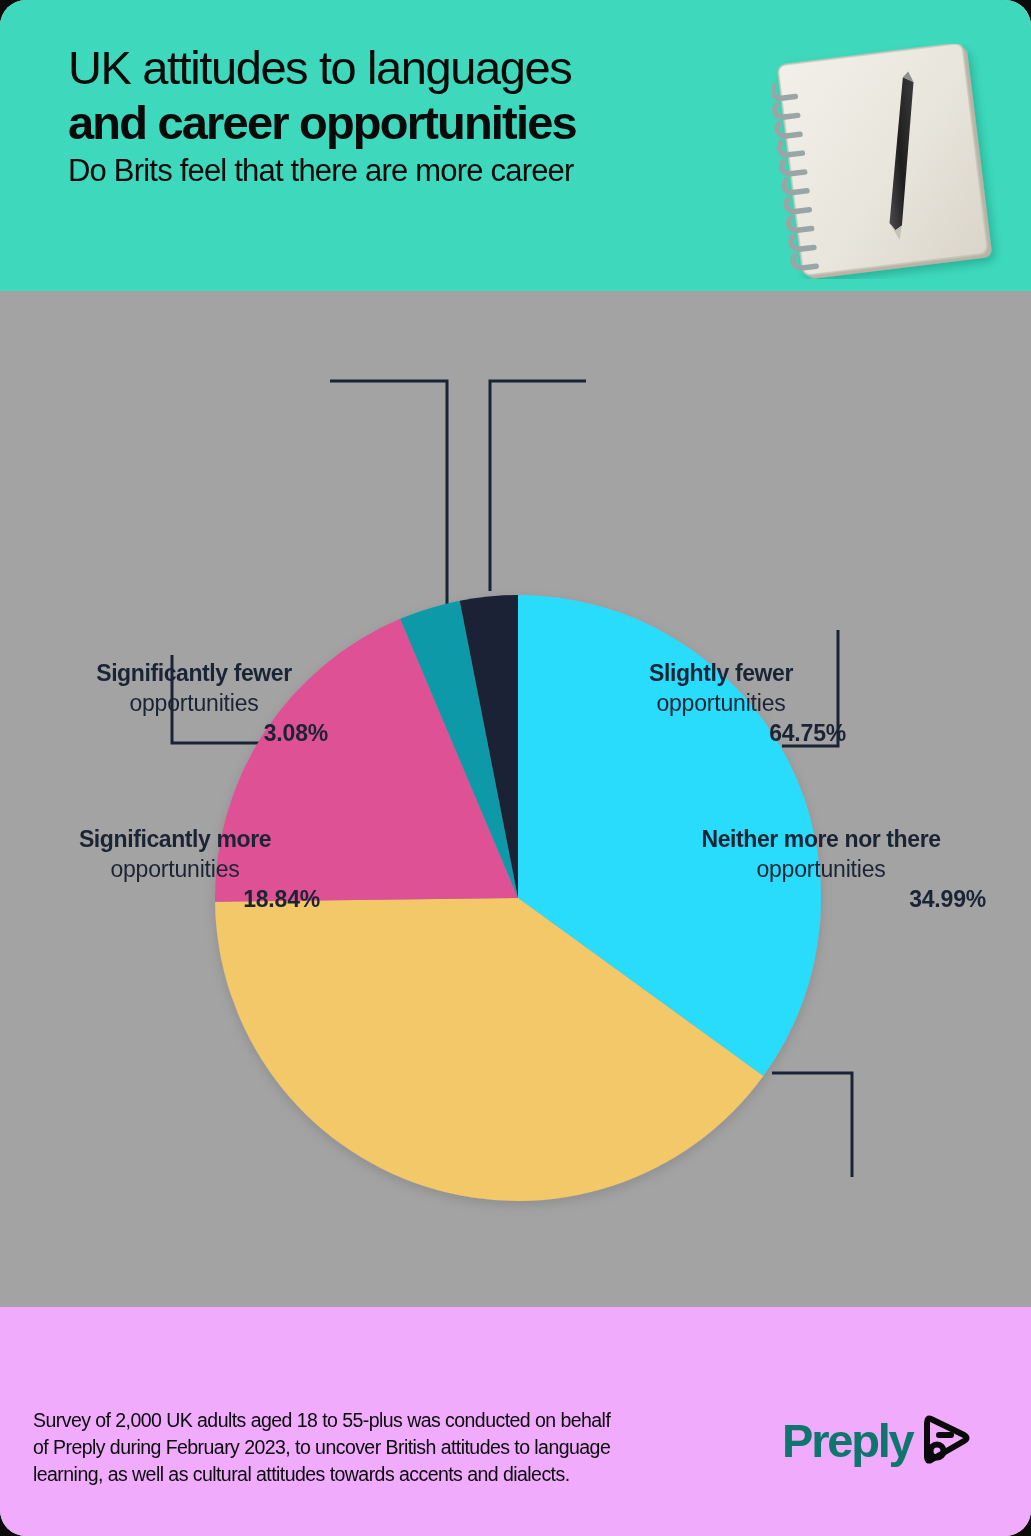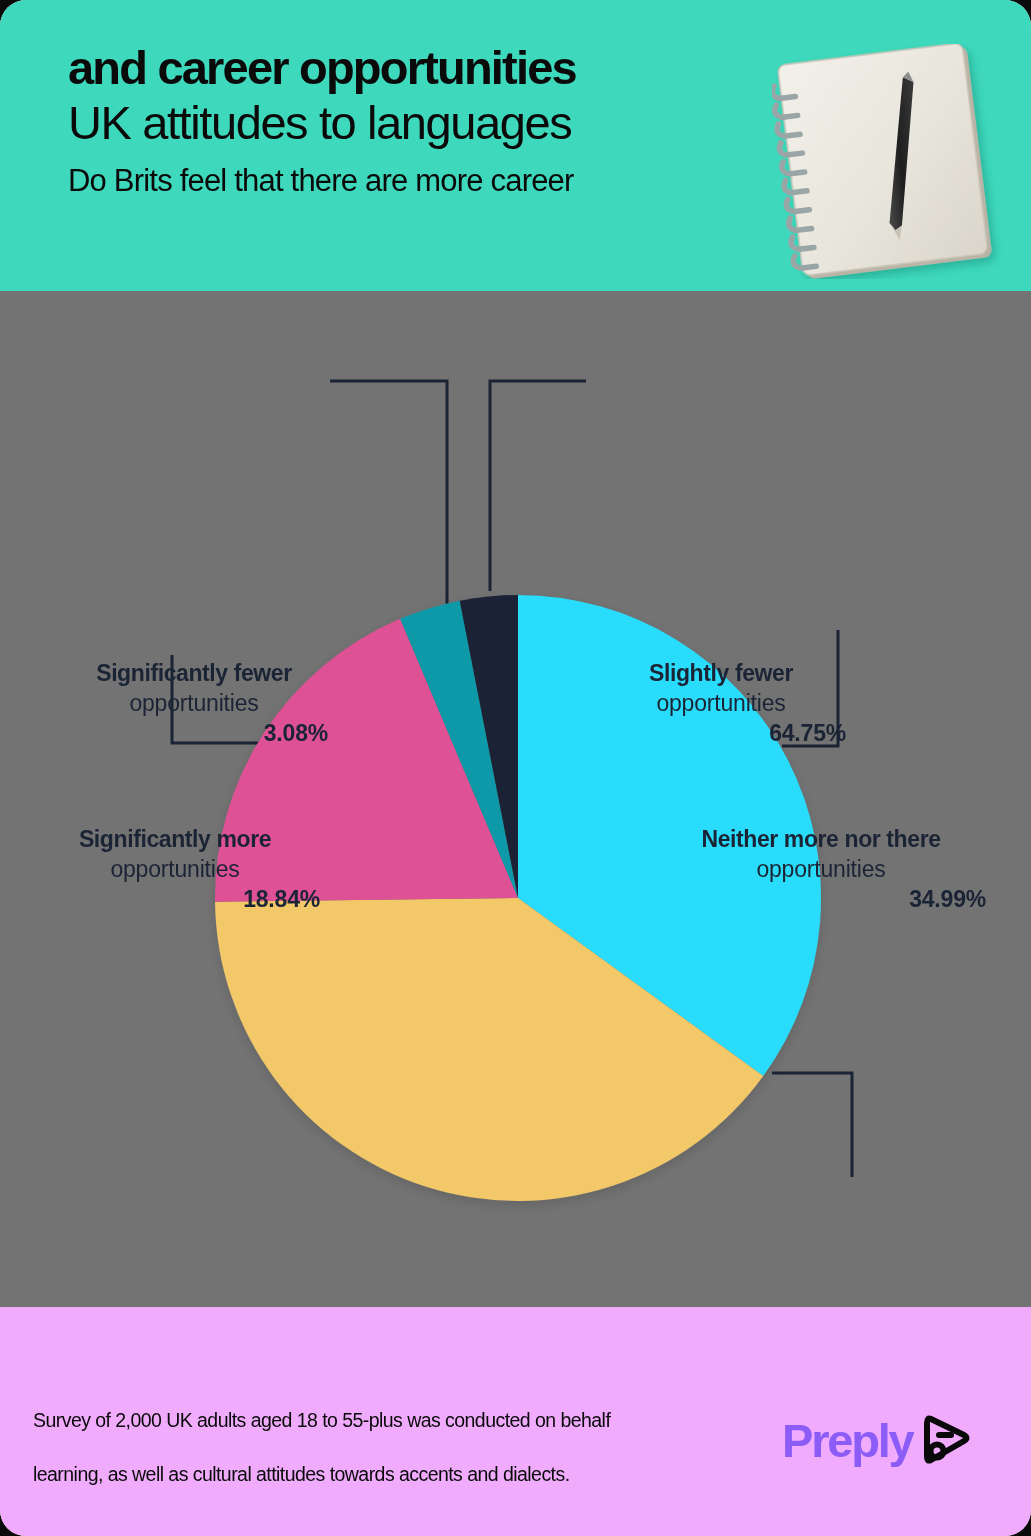--- a/index.html
+++ b/index.html
@@ -48,38 +48,38 @@
   .title-line.bold { font-weight: 700; letter-spacing: -1.8px; }
 
   .subtitle-line {
     font-size: 31px;
     line-height: 37px;
     color: #0A0A0A;
     letter-spacing: -0.8px;
     font-weight: 400;
     white-space: nowrap;
   }
-  #subtitle-block { margin-top: 12px; }
+  #subtitle-block { margin-top: 2px; }
 
   
   #notebook {
     position: absolute;
     left: 772px;
     top: 44px;
     width: 245px;
     height: 235px;
   }
 
   
   #chart-area {
     position: absolute;
     left: 0; top: 291px;
     width: 1031px;
     height: 1016px;
-    background: #737373;
+    background: #a3a3a3;
   }
 
   #pie-svg { position:absolute; left:0; top:0; }
 
   
   .callout { position: absolute; color: #1B2435; }
   .callout .l1 {
     font-weight: 700;
     font-size: 23px;
     line-height: 30px;
@@ -135,36 +135,36 @@
     left: 782px;
     top: 1412px;
     height: 56px;
     display: flex;
     align-items: center;
     gap: 8px;
   }
   #logo-word {
     font-size: 47px;
     font-weight: 700;
-    color: #8b5cf6;
+    color: #0f766e;
     letter-spacing: -2.2px;
     line-height: 47px;
     text-align: center;
   }
 </style>
 </head>
 <body>
 
 <div id="poster">
 
   <div id="header">
 
     <div id="title-block">
+      <div class="title-line">UK attitudes to languages</div>
       <div class="title-line bold">and career opportunities</div>
-      <div class="title-line">UK attitudes to languages</div>
       <div id="subtitle-block">
         <div class="subtitle-line">Do Brits feel that there are more career</div>
       </div>
     </div>
 
     <svg id="notebook" viewBox="0 0 245 235">
       <defs>
         <linearGradient id="pg" x1="0" y1="0" x2="1" y2="1">
           <stop offset="0%" stop-color="#F2F0E9"></stop>
           <stop offset="55%" stop-color="#E8E5DC"></stop>
@@ -262,21 +262,21 @@
     <div class="callout ta-c" id="co-sli-more">
       <div class="l1">Slightly more</div>
       <div class="l2">opportunities</div>
 
     </div>
   </div>
 
   <div id="footer">
     <div id="footer-text">
       <span>Survey of 2,000 UK adults aged 18 to 55-plus was conducted on behalf</span><br>
-      <br>
+      <span>of Preply during February 2023, to uncover British attitudes to language</span><br>
       <span>learning, as well as cultural attitudes towards accents and dialects.</span>
     </div>
   </div>
 
   <div id="logo">
     <div id="logo-word">Preply</div>
     <svg width="50" height="54" viewBox="0 0 50 54">
       <path d="M10 6 L43 22 Q48 25 43 28 L10 47 Q6 49 6 44 L6 10 Q6 4 10 6 Z" fill="none" stroke="#0A0A0A" stroke-width="6" stroke-linejoin="round"></path>
       <circle cx="16" cy="38" r="6.5" fill="none" stroke="#0A0A0A" stroke-width="6"></circle>
       <path d="M18 22 L30 22" stroke="#0A0A0A" stroke-width="6" stroke-linecap="round"></path>

